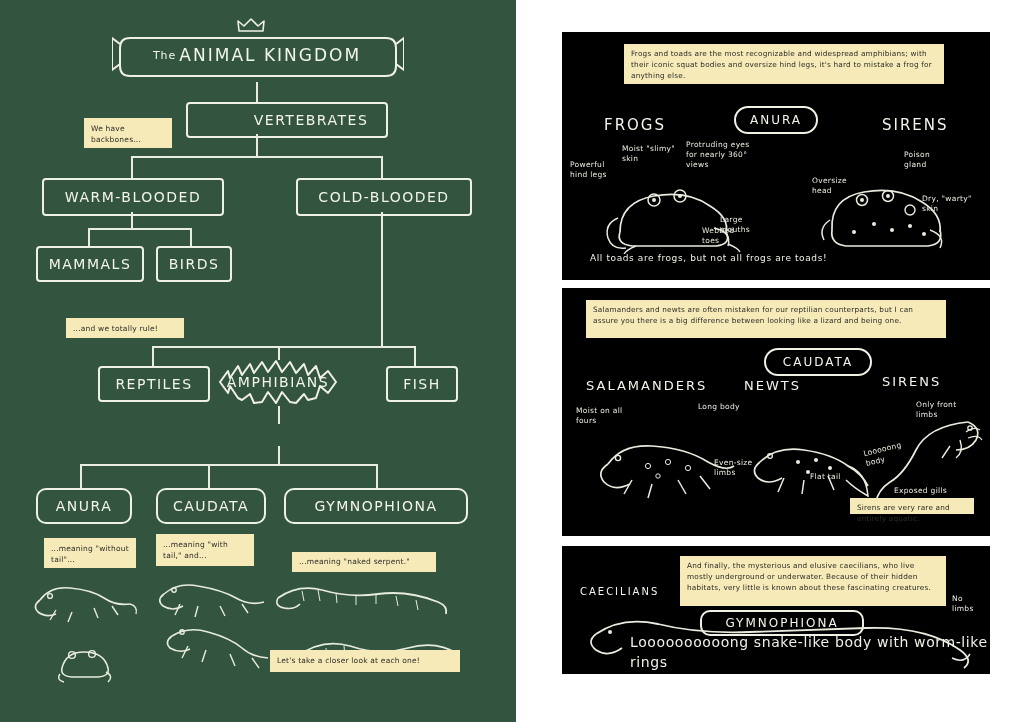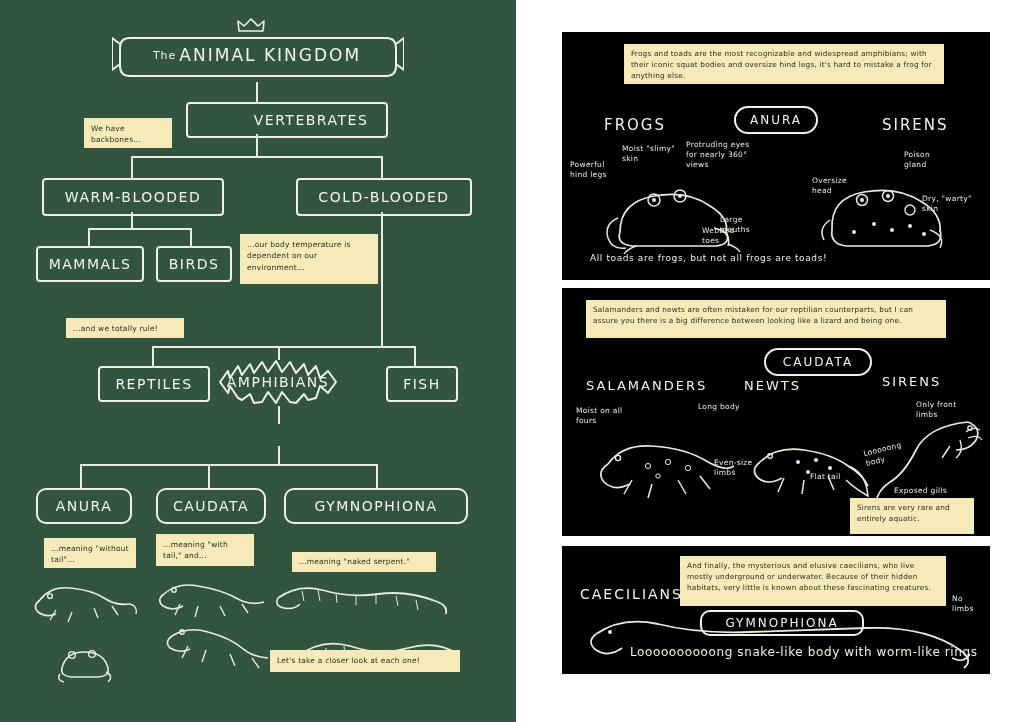--- a/index.html
+++ b/index.html
@@ -158,23 +158,20 @@
     <div class="line vline" style="left:88px;top:228px;height:18px;"></div>
     <div class="line vline" style="left:190px;top:228px;height:18px;"></div>
 
     <div class="node" style="left:36px;top:246px;width:104px;height:32px;">
       <span>MAMMALS</span>
     </div>
     <div class="node" style="left:156px;top:246px;width:72px;height:32px;">
       <span>BIRDS</span>
     </div>
 
-    <div class="note" style="left:240px;top:234px;width:138px;height:50px;">
-      <span>...our body temperature is dependent on our environment...</span>
-    </div>
 
     <div class="note" style="left:66px;top:318px;width:118px;height:20px;">
       <span>...and we totally rule!</span>
     </div>
 
     <div class="line vline" style="left:381px;top:212px;height:134px;"></div>
     <div class="line hline" style="left:152px;top:346px;width:262px;"></div>
     <div class="line vline" style="left:152px;top:346px;height:20px;"></div>
     <div class="line vline" style="left:278px;top:346px;height:14px;"></div>
     <div class="line vline" style="left:414px;top:346px;height:20px;"></div>
@@ -426,52 +423,52 @@
       <div class="creature" style="left:308px;top:118px;">
         <svg width="112" height="100" viewBox="0 0 112 100">
           <path d="M96 14 q-40 4 -52 28 q-12 24 -26 32 q-12 8 -14 20" fill="none" stroke="#e8ecdd" stroke-width="1.7"></path>
           <path d="M96 14 q14 6 8 18 q-6 10 -20 10" fill="none" stroke="#e8ecdd" stroke-width="1.7"></path>
           <path d="M88 32 q4 12 -4 18 M78 38 l-8 12" fill="none" stroke="#e8ecdd" stroke-width="1.4"></path>
           <path d="M94 24 q8 -6 14 -2 M96 30 q10 -4 14 2" fill="none" stroke="#e8ecdd" stroke-width="1.3"></path>
           <circle cx="98" cy="20" r="2.2" fill="none" stroke="#e8ecdd" stroke-width="1.3"></circle>
         </svg>
       </div>
 
-      <div class="note" style="left:286px;top:208px;width:124px;height:36px;">
+      <div class="note" style="left:286px;top:208px;width:124px;height:16px;">
         <span>Sirens are very rare and entirely aquatic.</span>
       </div>
 
     </div>
 
     <div class="panel" style="left:46px;top:546px;width:428px;height:128px;">
       <div class="note" style="left:116px;top:8px;width:266px;height:50px;">
         <span>And finally, the mysterious and elusive caecilians, who live mostly underground or underwater. Because of their hidden habitats, very little is known about these fascinating creatures.</span>
       </div>
 
-      <div class="rlabel" style="left:16px;top:38px;font-size:14px;">
+      <div class="rlabel" style="left:16px;top:38px;font-size:10px;">
         <span>CAECILIANS</span>
       </div>
 
       <div class="pill" style="left:136px;top:62px;width:160px;height:22px;border-radius:10px;">
         <span>GYMNOPHIONA</span>
       </div>
 
       <div class="hand" style="left:388px;top:46px;width:34px;">
         <span>No limbs</span>
       </div>
 
       <div class="creature" style="left:18px;top:64px;">
         <svg width="396" height="58" viewBox="0 0 396 58">
           <path d="M14 22 q26 -18 62 -10 q40 10 92 8 q60 -2 116 -4 q60 -2 94 22 q14 10 4 18" fill="none" stroke="#e8ecdd" stroke-width="1.8"></path>
           <path d="M14 22 q-10 8 0 16 q12 8 26 -2" fill="none" stroke="#e8ecdd" stroke-width="1.7"></path>
           <path d="M370 46 q12 6 18 -4" fill="none" stroke="#e8ecdd" stroke-width="1.5"></path>
           <circle cx="28" cy="20" r="2" fill="#e8ecdd"></circle>
         </svg>
       </div>
 
-      <div class="cap" style="left:66px;top:96px;font-size:12px;">
+      <div class="cap" style="left:66px;top:84px;font-size:14px;">
         <span>Loooooooooong snake-like body with worm-like rings</span>
       </div>
     </div>
 
   </div>
 
 </div>
 
 </body></html>

